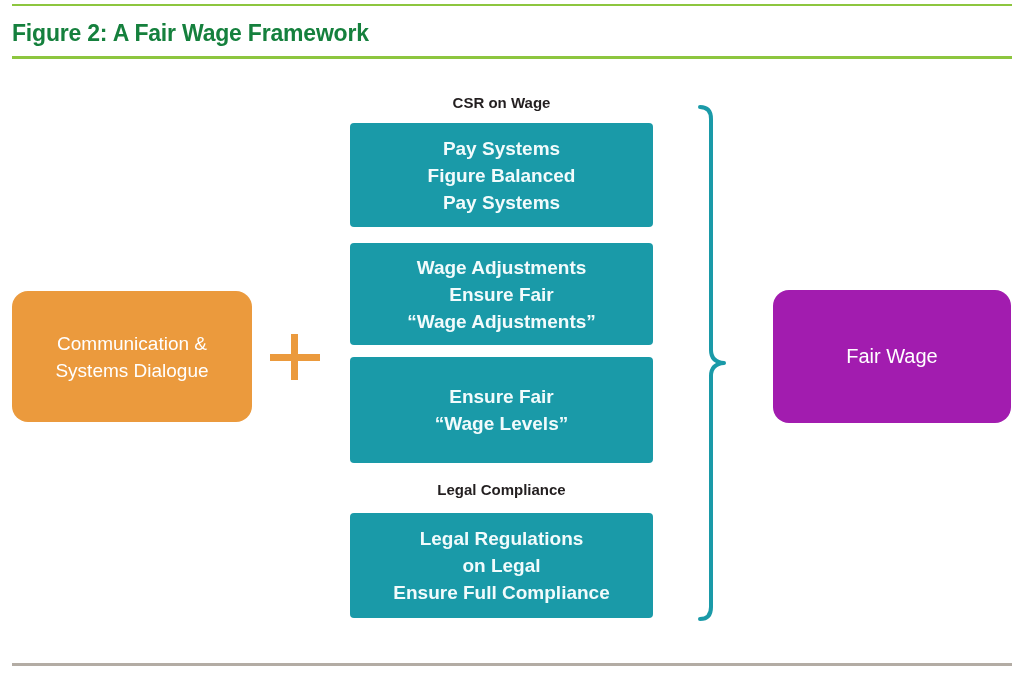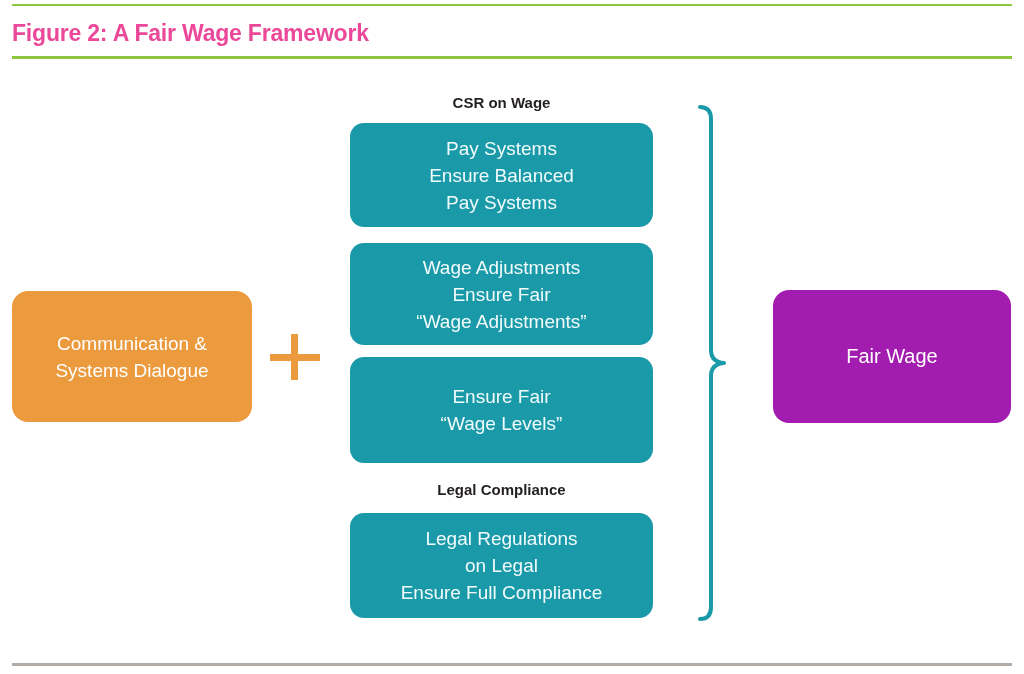--- a/index.html
+++ b/index.html
@@ -19,21 +19,21 @@
   .rule-top { top: 4px; height: 2px; }
   .rule-under { top: 56px; }
   .rule-bottom { top: 663px; background: #b3aca4; }
 
   .title {
     position: absolute;
     left: 12px;
     top: 20px;
     font-size: 23px;
     font-weight: 700;
-    color: #ec4899;
+    color: #15803d;
     letter-spacing: -0.2px;
     white-space: nowrap;
   }
 
   .box {
     position: absolute;
     display: flex;
     flex-direction: column;
     align-items: center;
     justify-content: center;
@@ -56,22 +56,23 @@
     width: 238px; height: 133px;
     background: #a21caf;
     border-radius: 16px;
     font-size: 20px;
   }
 
   .box.teal {
     left: 350px;
     width: 303px;
     background: #1a9aa8;
-    border-radius: 14px;
+    border-radius: 4px;
     color: #f2fbfc;
+    font-weight: bold;
   }
   .box.b1 { top: 123px; height: 104px; }
   .box.b2 { top: 243px; height: 102px; }
   .box.b3 { top: 357px; height: 106px; }
   .box.b4 { top: 513px; height: 105px; }
 
   .col-label {
     position: absolute;
     left: 350px;
     width: 303px;
@@ -117,21 +118,21 @@
 
   <div class="plus">
     <div class="bar bar-h"></div>
     <div class="bar bar-v"></div>
   </div>
 
   <div class="col-label csr">CSR on Wage</div>
 
   <div class="box teal b1">
     <span>Pay Systems</span>
-    <span>Ensure Balanced</span>
+    <span>Figure Balanced</span>
     <span>Pay Systems</span>
   </div>
 
   <div class="box teal b2">
     <span>Wage Adjustments</span>
     <span>Ensure Fair</span>
     <span>“Wage Adjustments”</span>
   </div>
 
   <div class="box teal b3">

